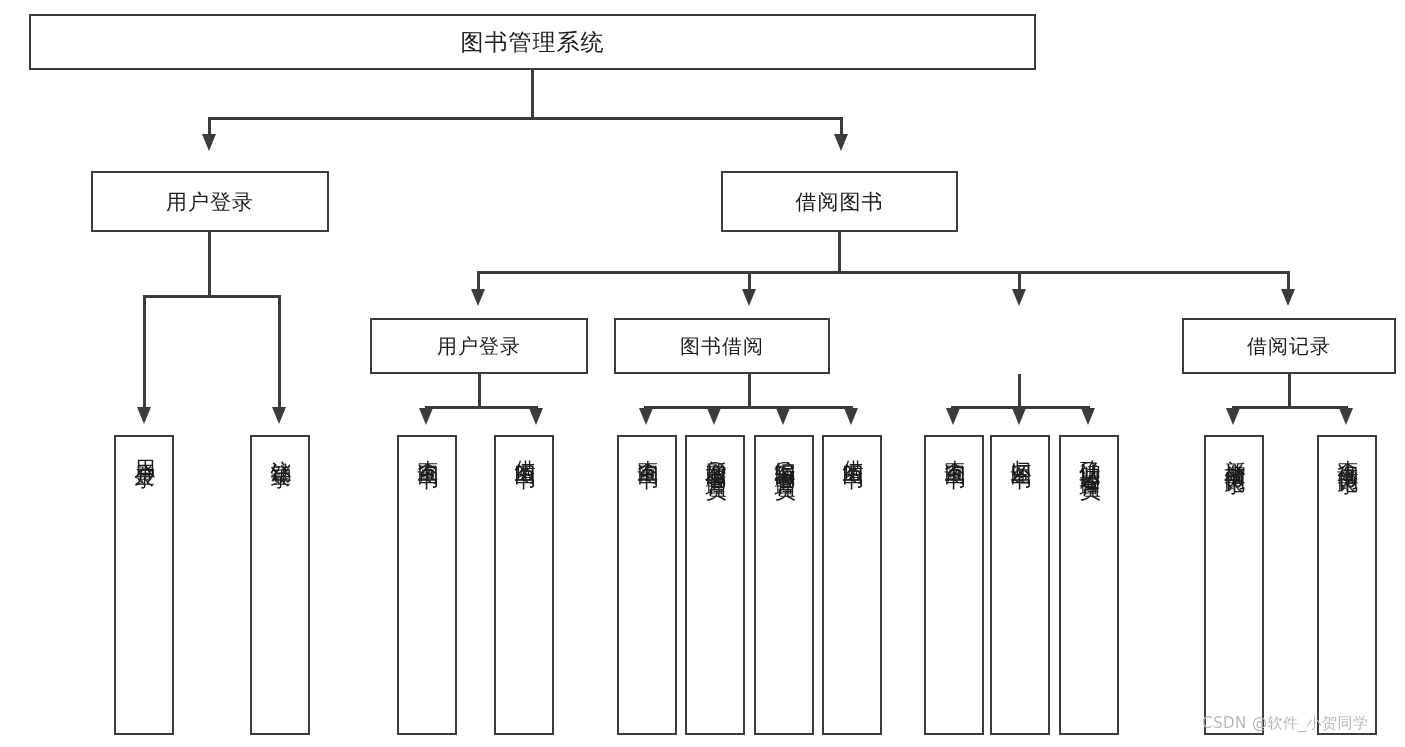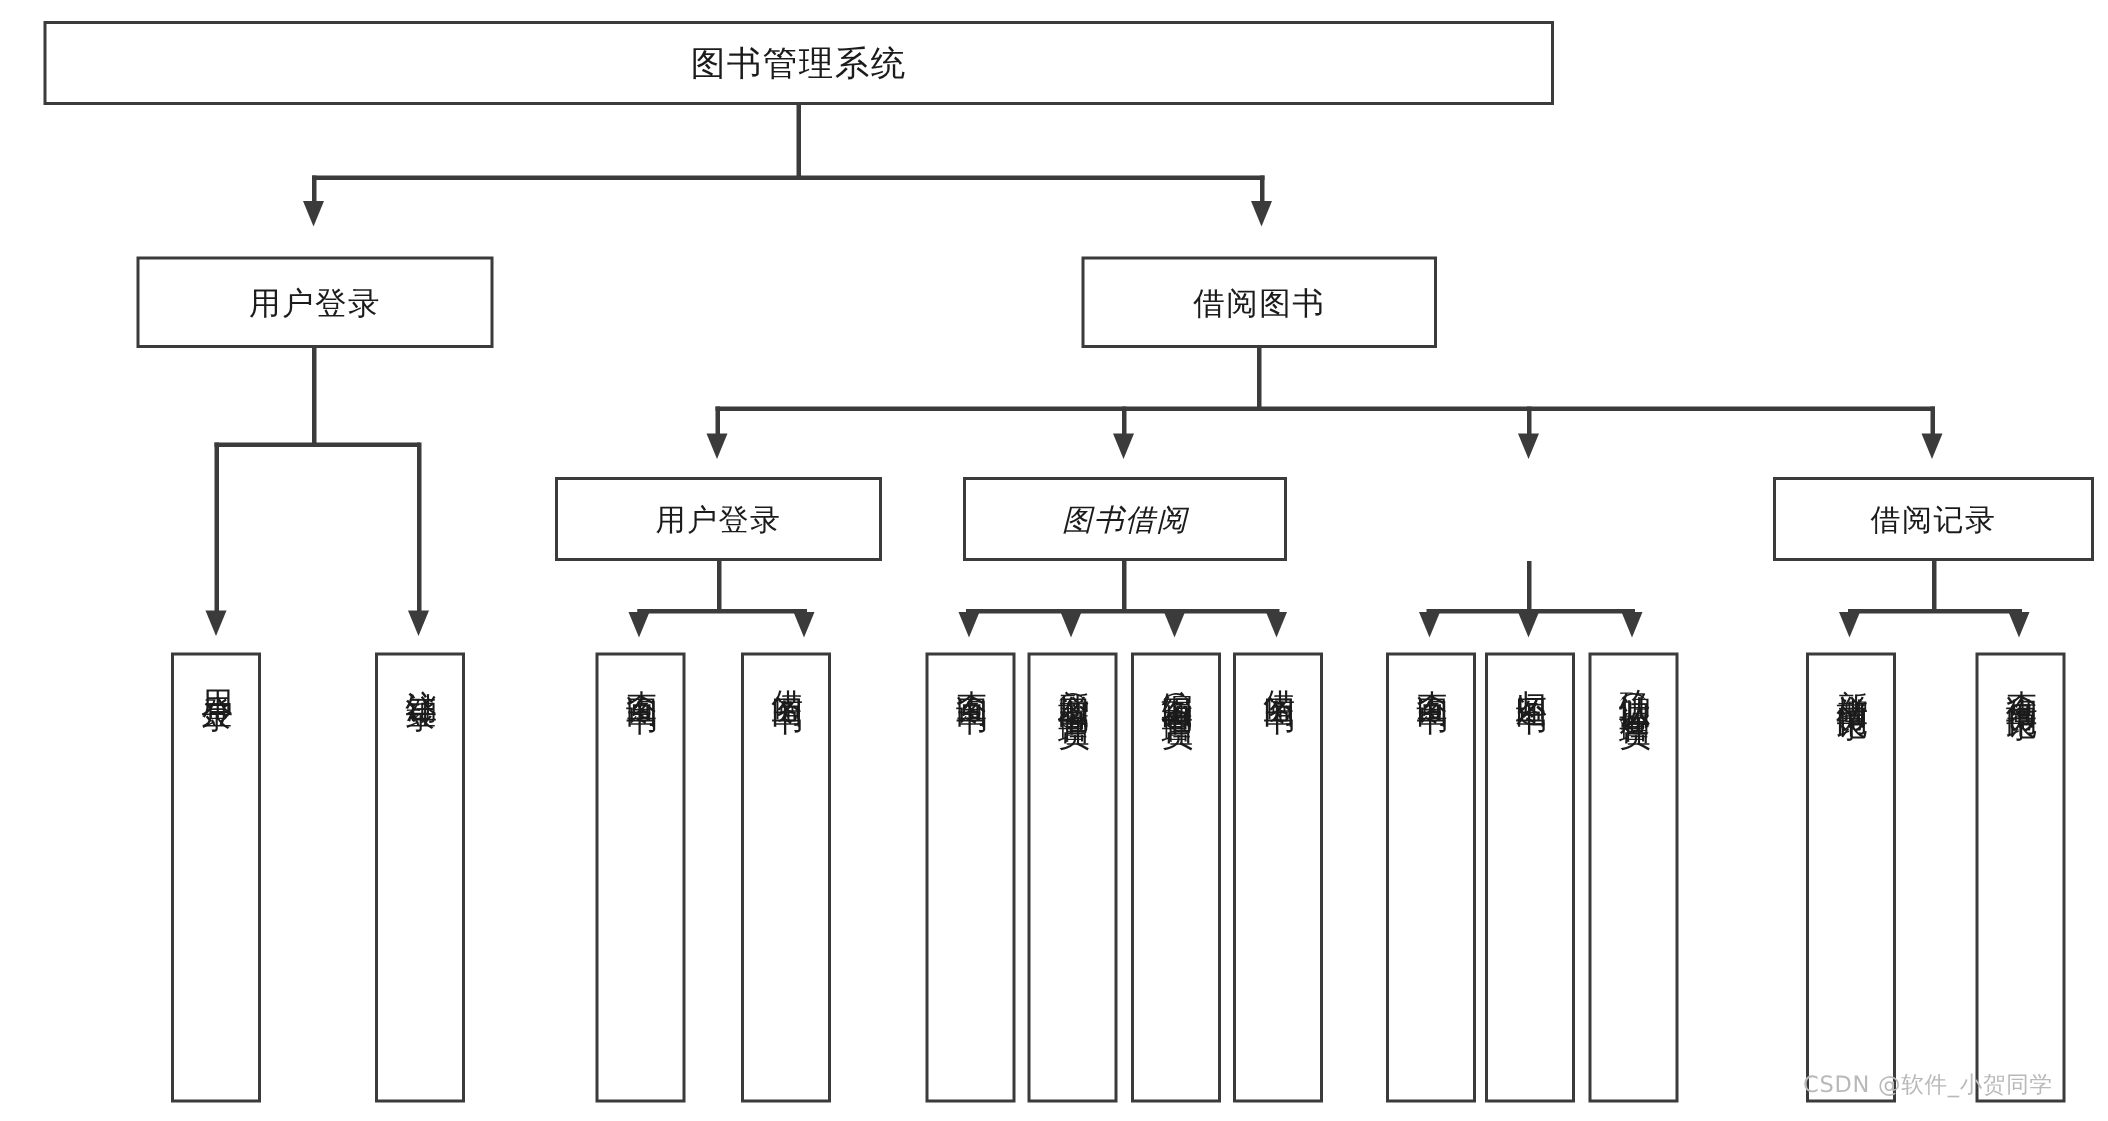--- a/index.html
+++ b/index.html
@@ -104,21 +104,21 @@
   <div class="ln v" style="left:1008px;top:271px;width:3px;height:19px;"></div>
   <div class="ln v" style="left:1277px;top:271px;width:3px;height:19px;"></div>
   <div class="arrow" style="left:461px;top:289px;"></div>
   <div class="arrow" style="left:732px;top:289px;"></div>
   <div class="arrow" style="left:1002px;top:289px;"></div>
   <div class="arrow" style="left:1271px;top:289px;"></div>
 
   <div class="node lvl3" style="left:360px;top:318px;width:218px;height:56px;">
     <span class="lbl">用户登录</span>
   </div>
-  <div class="node lvl3" style="left:632px;top:318px;width:216px;height:56px;font-style:italic;">
+  <div class="node lvl3" style="left:604px;top:318px;width:216px;height:56px;">
     <span class="lbl">图书借阅</span>
   </div>
   <div class="node lvl3" style="left:1172px;top:318px;width:214px;height:56px;">
     <span class="lbl">借阅记录</span>
   </div>
 
   <div class="ln v" style="left:468px;top:374px;width:3px;height:33px;"></div>
   <div class="ln h" style="left:415px;top:406px;width:113px;height:3px;"></div>
   <div class="ln v" style="left:415px;top:406px;width:3px;height:3px;"></div>
   <div class="ln v" style="left:525px;top:406px;width:3px;height:3px;"></div>

